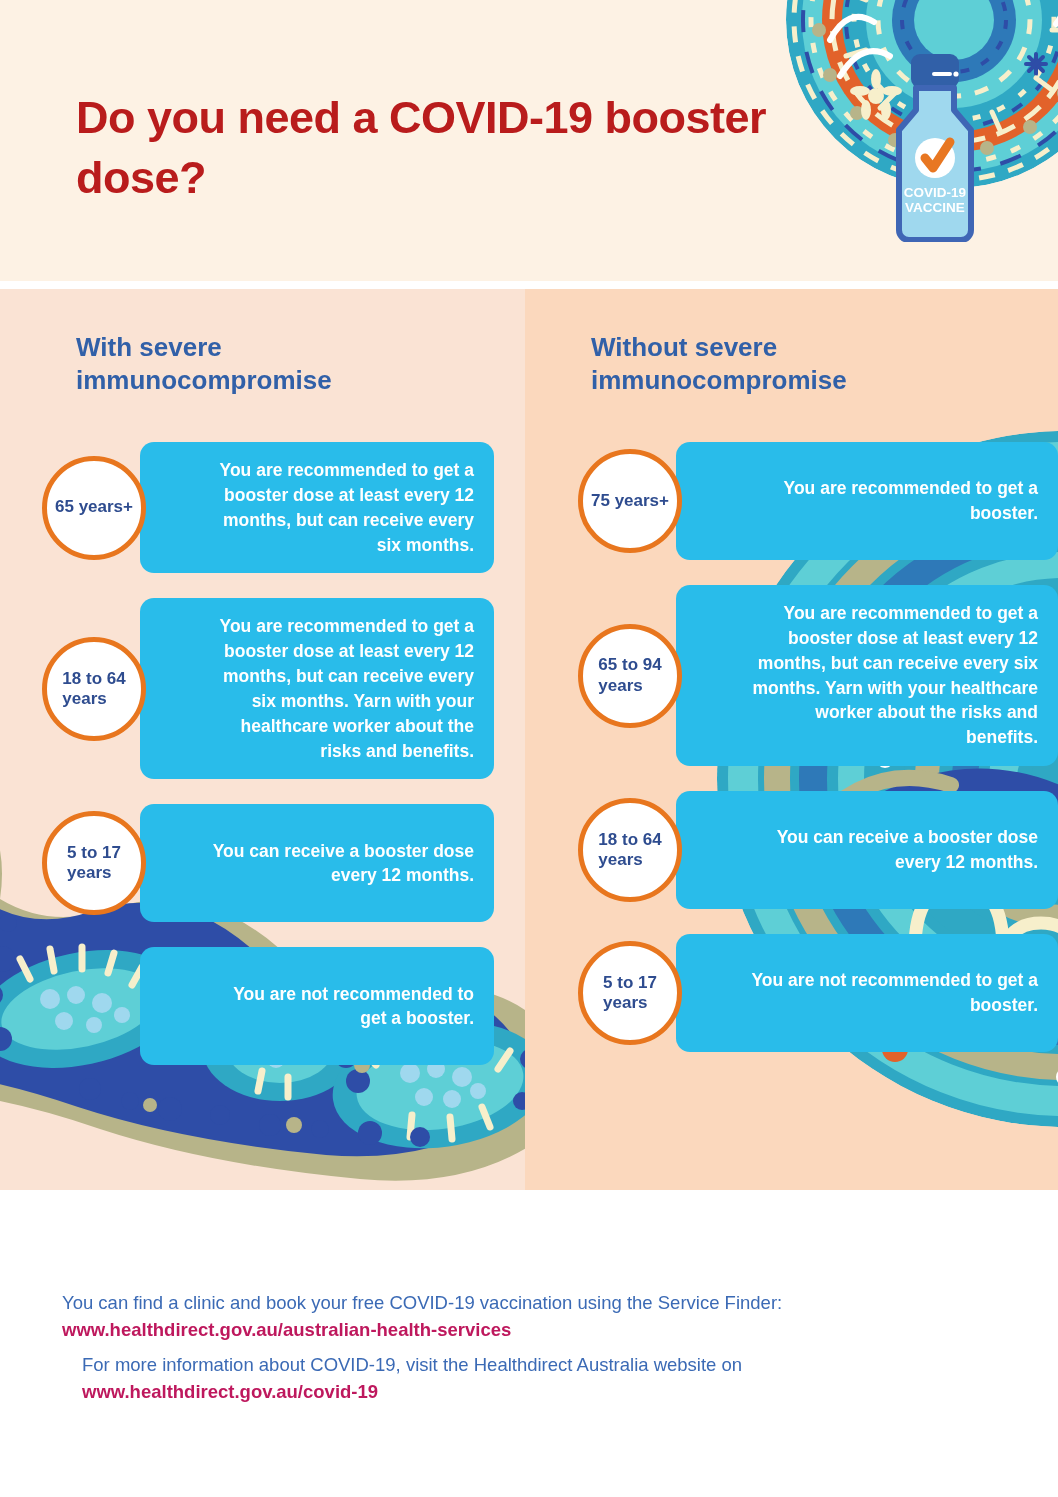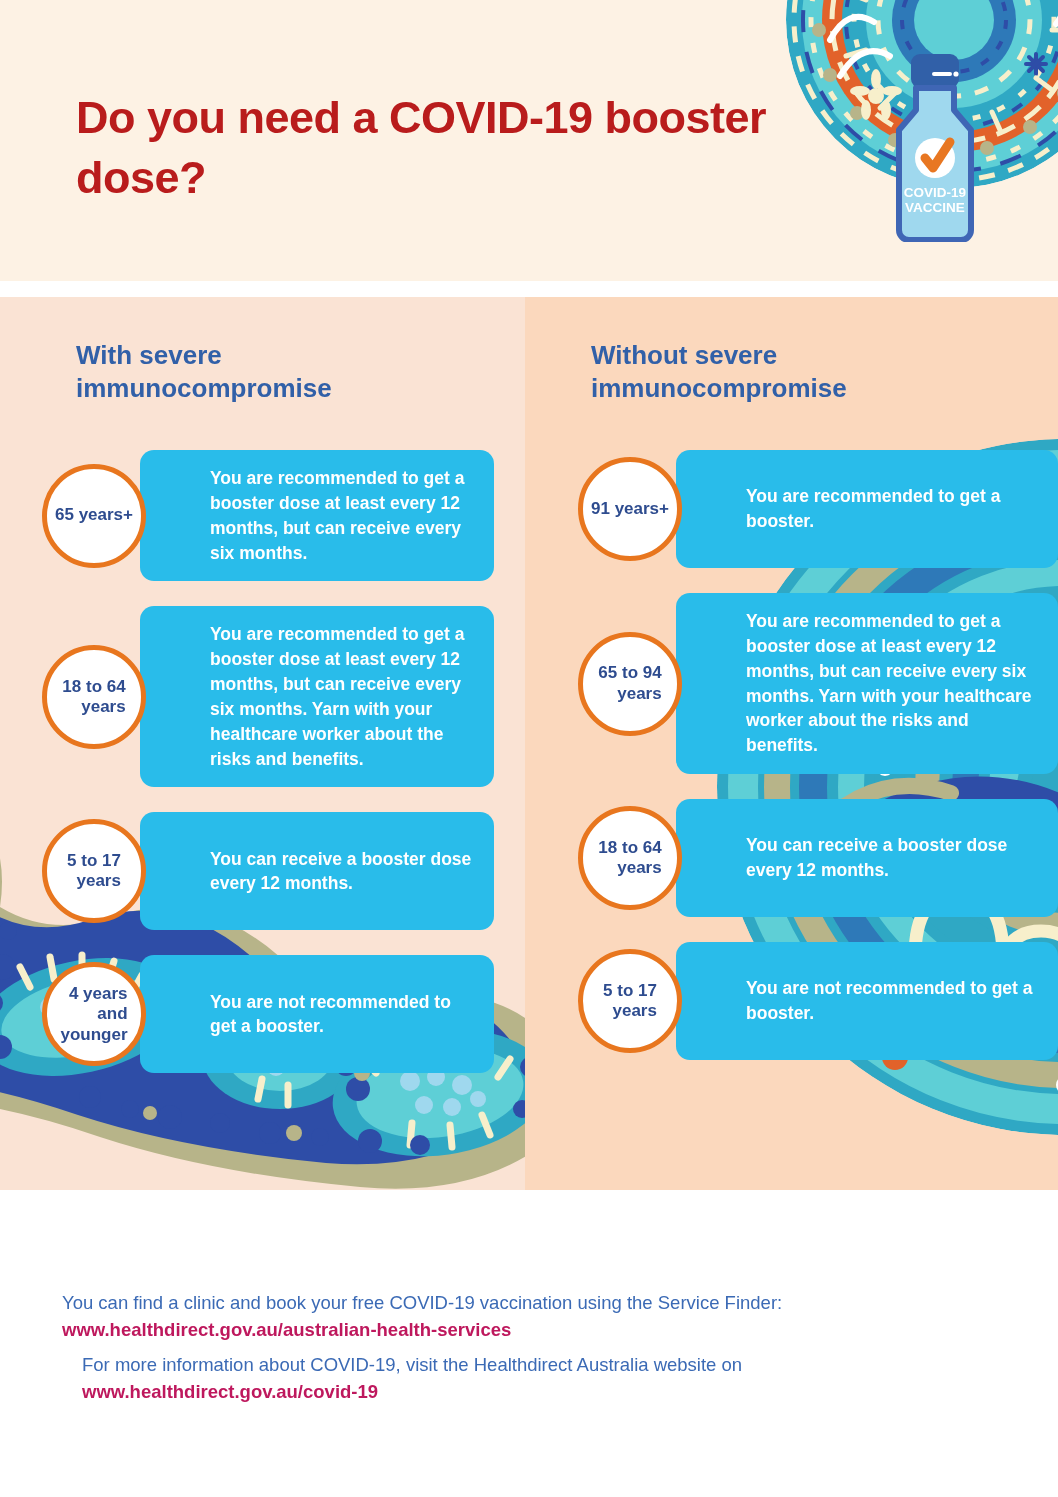--- a/index.html
+++ b/index.html
@@ -47,21 +47,21 @@
   }
 
   
   .panels {
     position: absolute;
     left: 0; top: 281px;
     width: 1058px; height: 909px;
   }
   .panel {
     position: absolute;
-    top: 16px; height: 909px;
+    top: 8px; height: 909px;
     overflow: hidden;
   }
   .panel-left  { left: 0px;   width: 525px; background: #FAE3D4; }
   .panel-right { left: 525px; width: 533px; background: #FBD8BD; }
 
   .panel-art { position: absolute; }
 
   .panel-heading {
     position: absolute;
     top: 42px;
@@ -100,20 +100,21 @@
   }
   .panel-left  .bubble { margin-left: 98px; width: 354px; }
   .panel-right .bubble { margin-left: 98px; width: 382px; }
 
   .bubble-text {
     color: #ffffff;
     font-size: 17.5px;
     font-weight: bold;
     line-height: 1.42;
     padding: 16px 20px 16px 70px;
+    text-align: right;
   }
 
   .age-circle {
     position: absolute;
     left: 0;
     top: 50%;
     transform: translateY(-50%);
     width: 104px; height: 104px;
     border-radius: 50%;
     background: #ffffff;
@@ -121,21 +122,21 @@
     display: flex;
     align-items: center;
     justify-content: center;
     z-index: 3;
   }
   .age-label {
     color: #2E4C8F;
     font-size: 17px;
     font-weight: bold;
     line-height: 1.2;
-    text-align: right;
+    text-align: left;
     white-space: pre-line;
   }
 
   
   .footer {
     position: absolute;
     left: 0; top: 1190px;
     width: 1058px; height: 307px;
     background: #ffffff;
   }
@@ -439,25 +440,20 @@
           <div class="age-circle">
             <div class="age-label">5 to 17
 years</div>
           </div>
         </div>
 
         <div class="row">
           <div class="bubble">
             <div class="bubble-text">You are not recommended to get a booster.</div>
           </div>
-          <div class="age-circle">
-            <div class="age-label">4 years
-and
-younger</div>
-          </div>
         </div>
 
       </div>
     </div>
 
     <div class="panel panel-right">
 
       <div class="panel-art" style="left:190px; top:140px; width:700px; height:700px;">
         <svg width="700" height="700" viewBox="0 0 700 700" aria-hidden="true">
           <defs>
@@ -569,21 +565,21 @@
 
       <div class="panel-heading">Without severe immunocompromise</div>
 
       <div class="rows">
 
         <div class="row">
           <div class="bubble">
             <div class="bubble-text">You are recommended to get a booster.</div>
           </div>
           <div class="age-circle">
-            <div class="age-label">91 years+</div>
+            <div class="age-label">75 years+</div>
           </div>
         </div>
 
         <div class="row">
           <div class="bubble">
             <div class="bubble-text">You are recommended to get a booster dose at least every 12 months, but can receive every six months. Yarn with your healthcare worker about the risks and benefits.</div>
           </div>
           <div class="age-circle">
             <div class="age-label">65 to 94
 years</div>

